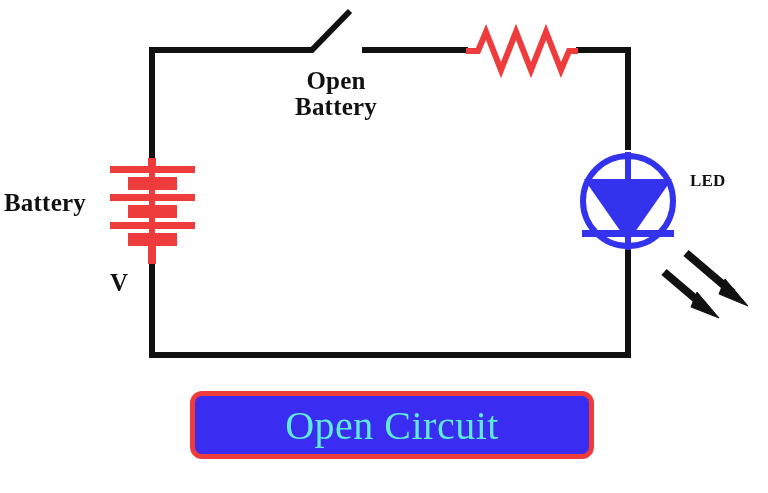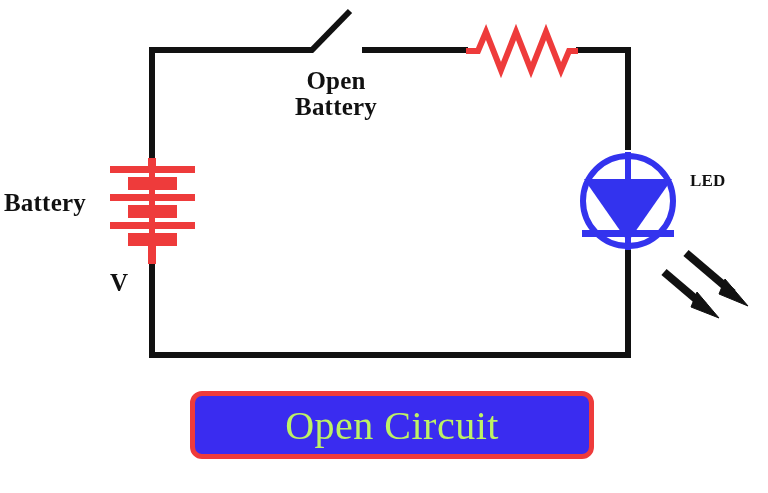--- a/index.html
+++ b/index.html
@@ -71,21 +71,21 @@
     height: 68px;
     box-sizing: border-box;
     background: #3a2cf0;
     border: 5px solid #ee3b3b;
     border-radius: 12px;
     display: flex;
     align-items: center;
     justify-content: center;
   }
   #banner-text {
-    color: #bef264;
+    color: #5eead4;
     font-family: "Liberation Serif", "DejaVu Serif", serif;
     font-size: 40px;
     font-weight: 400;
     letter-spacing: 0.5px;
   }
 </style>
 </head>
 <body>
 
 <div id="stage">

